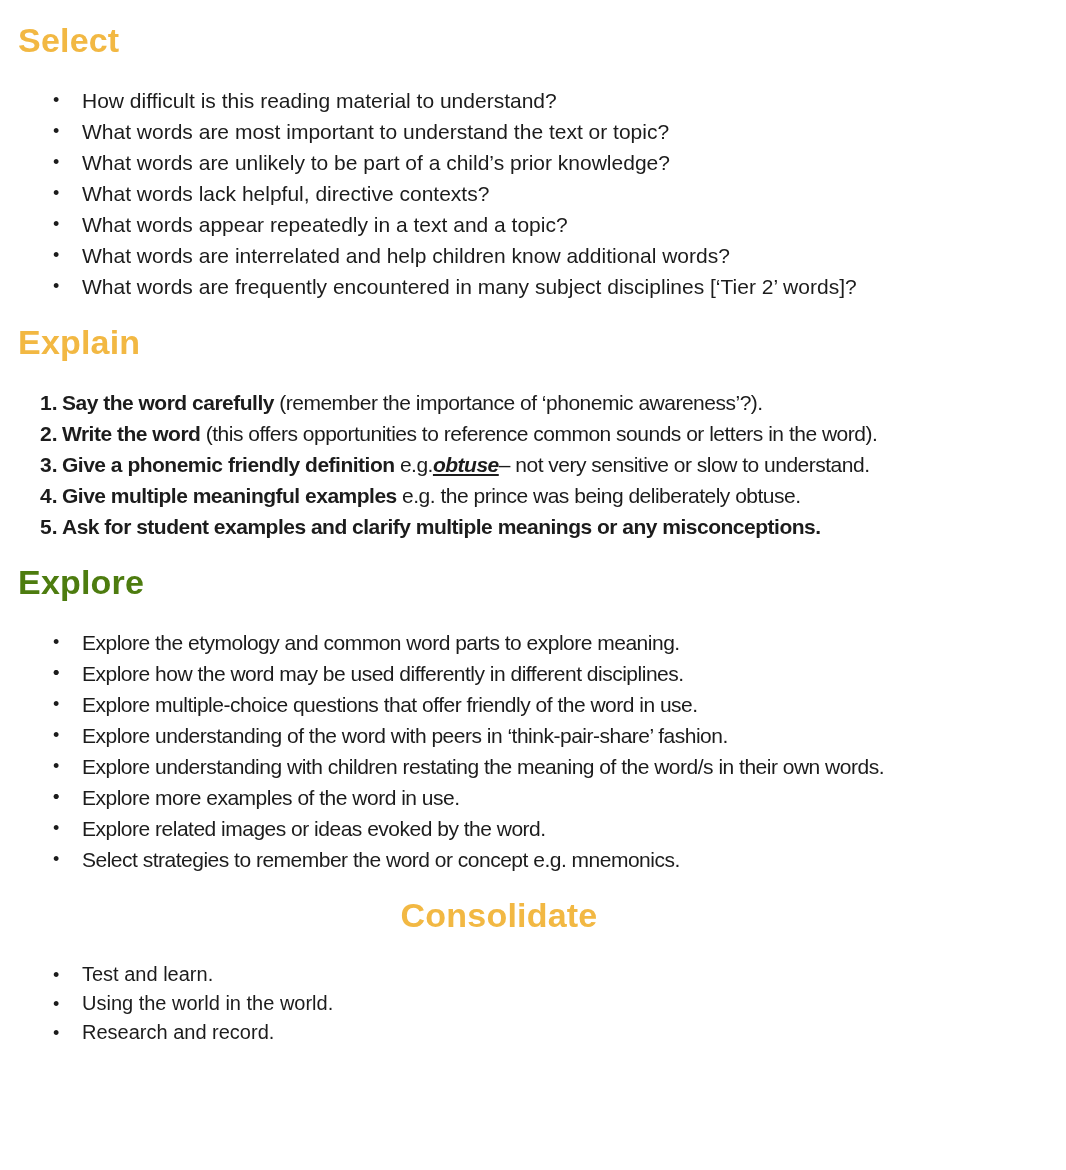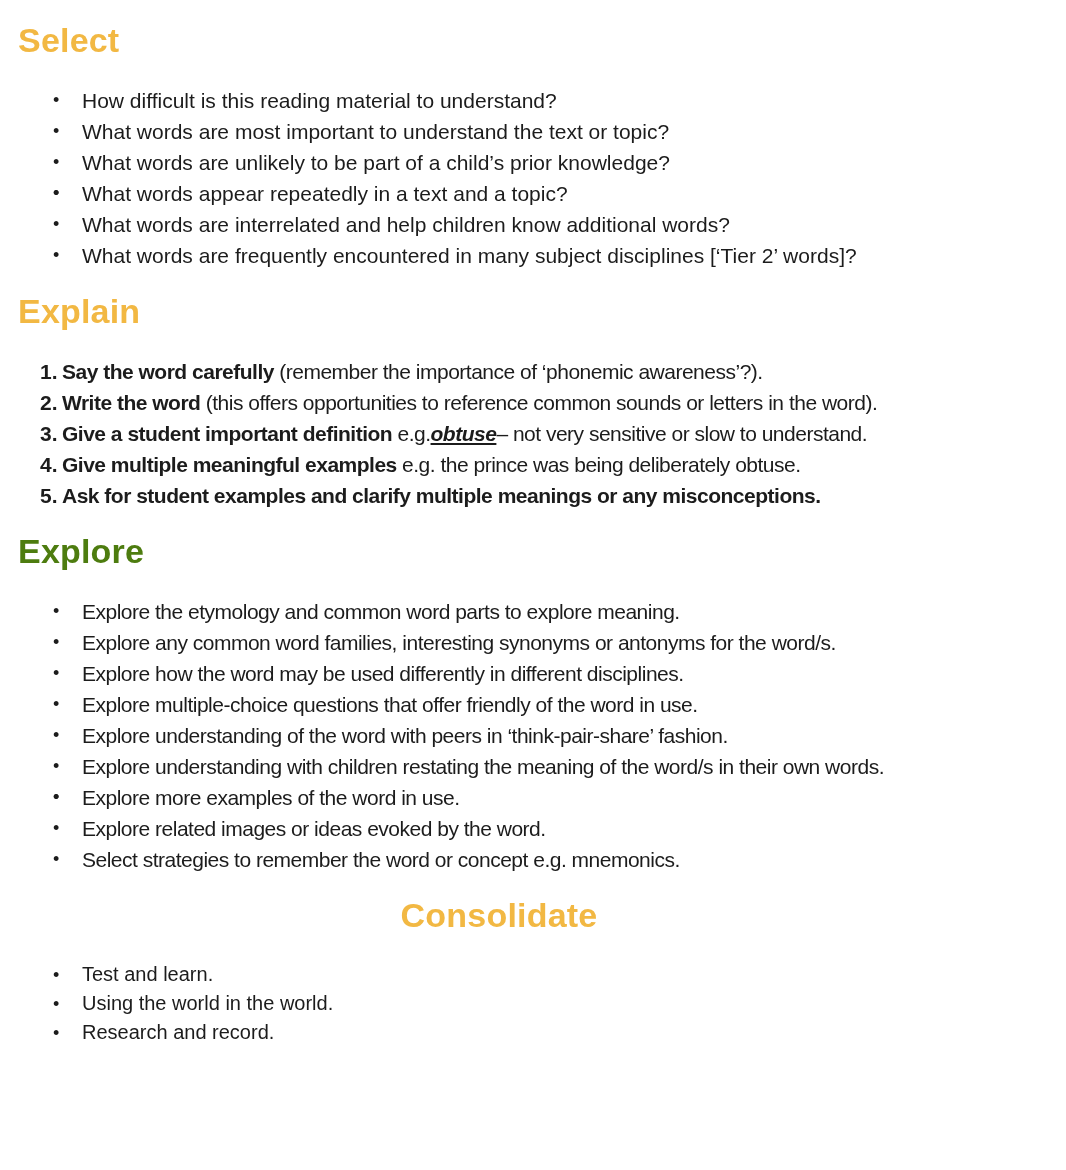--- a/index.html
+++ b/index.html
@@ -78,41 +78,41 @@
 </head>
 <body>
 
 <main class="page">
     <section class="section">
       <h2 class="section-title" style="color: rgb(242, 184, 67);">Select</h2>
       <ul class="list">
         <li class="bullet"><span class="marker">•</span><span class="seg-i">How difficult is this reading material to understand?</span></li>
         <li class="bullet"><span class="marker">•</span><span class="seg-i">What words are most important to understand the text or topic?</span></li>
         <li class="bullet"><span class="marker">•</span><span class="seg-i">What words are unlikely to be part of a child’s prior knowledge?</span></li>
-        <li class="bullet"><span class="marker">•</span></li>
+        <li class="bullet"><span class="marker">•</span><span class="seg-i">What words lack helpful, directive contexts?</span></li>
         <li class="bullet"><span class="marker">•</span><span class="seg-i">What words appear repeatedly in a text and a topic?</span></li>
         <li class="bullet"><span class="marker">•</span><span class="seg-i">What words are interrelated and help children know additional words?</span></li>
         <li class="bullet"><span class="marker">•</span><span class="seg-i">What words are frequently encountered in many subject disciplines [‘Tier 2’ words]?</span></li>
       </ul>
     </section>
     <section class="section">
       <h2 class="section-title" style="color: rgb(242, 184, 67);">Explain</h2>
       <ol class="list condensed">
         <li class="numbered"><span class="marker">1.</span><span class="seg-b">Say the word carefully </span><span class="seg-r">(remember the importance of ‘phonemic awareness’?).</span></li>
         <li class="numbered"><span class="marker">2.</span><span class="seg-b">Write the word </span><span class="seg-r">(this offers opportunities to reference common sounds or letters in the word).</span></li>
-        <li class="numbered"><span class="marker">3.</span><span class="seg-b">Give a student important definition </span><span class="seg-i">e.g.</span><span class="seg-biu">obtuse</span><span class="seg-i">– not very sensitive or slow to understand.</span></li>
+        <li class="numbered"><span class="marker">3.</span><span class="seg-b">Give a phonemic friendly definition </span><span class="seg-i">e.g.</span><span class="seg-biu">obtuse</span><span class="seg-i">– not very sensitive or slow to understand.</span></li>
         <li class="numbered"><span class="marker">4.</span><span class="seg-b">Give multiple meaningful examples </span><span class="seg-i">e.g. the prince was being deliberately obtuse.</span></li>
         <li class="numbered"><span class="marker">5.</span><span class="seg-b">Ask for student examples and clarify multiple meanings or any misconceptions.</span></li>
       </ol>
     </section>
     <section class="section">
       <h2 class="section-title" style="color: #4d7c0f;">Explore</h2>
       <ul class="list condensed">
         <li class="bullet"><span class="marker">•</span><span class="seg-i">Explore the etymology and common word parts to explore meaning.</span></li>
-        <li class="bullet"><span class="marker">•</span><span class="seg-i">Explore any common word families, interesting synonyms or antonyms for the word/s.</span></li>
+        <li class="bullet"><span class="marker">•</span></li>
         <li class="bullet"><span class="marker">•</span><span class="seg-i">Explore how the word may be used differently in different disciplines.</span></li>
         <li class="bullet"><span class="marker">•</span><span class="seg-i">Explore multiple-choice questions that offer friendly of the word in use.</span></li>
         <li class="bullet"><span class="marker">•</span><span class="seg-r">E</span><span class="seg-i">xplore understanding of the word with peers in ‘think-pair-share’ fashion.</span></li>
         <li class="bullet"><span class="marker">•</span><span class="seg-i">Explore understanding with children restating the meaning of the word/s in their own words.</span></li>
         <li class="bullet"><span class="marker">•</span></li>
         <li class="bullet"><span class="marker">•</span><span class="seg-i">Explore more examples of the word in use.</span></li>
         <li class="bullet"><span class="marker">•</span><span class="seg-i">Explore related images or ideas evoked by the word.</span></li>
         <li class="bullet"><span class="marker">•</span><span class="seg-i">Select strategies to remember the word or concept e.g. mnemonics.</span></li>
       </ul>
     </section>

